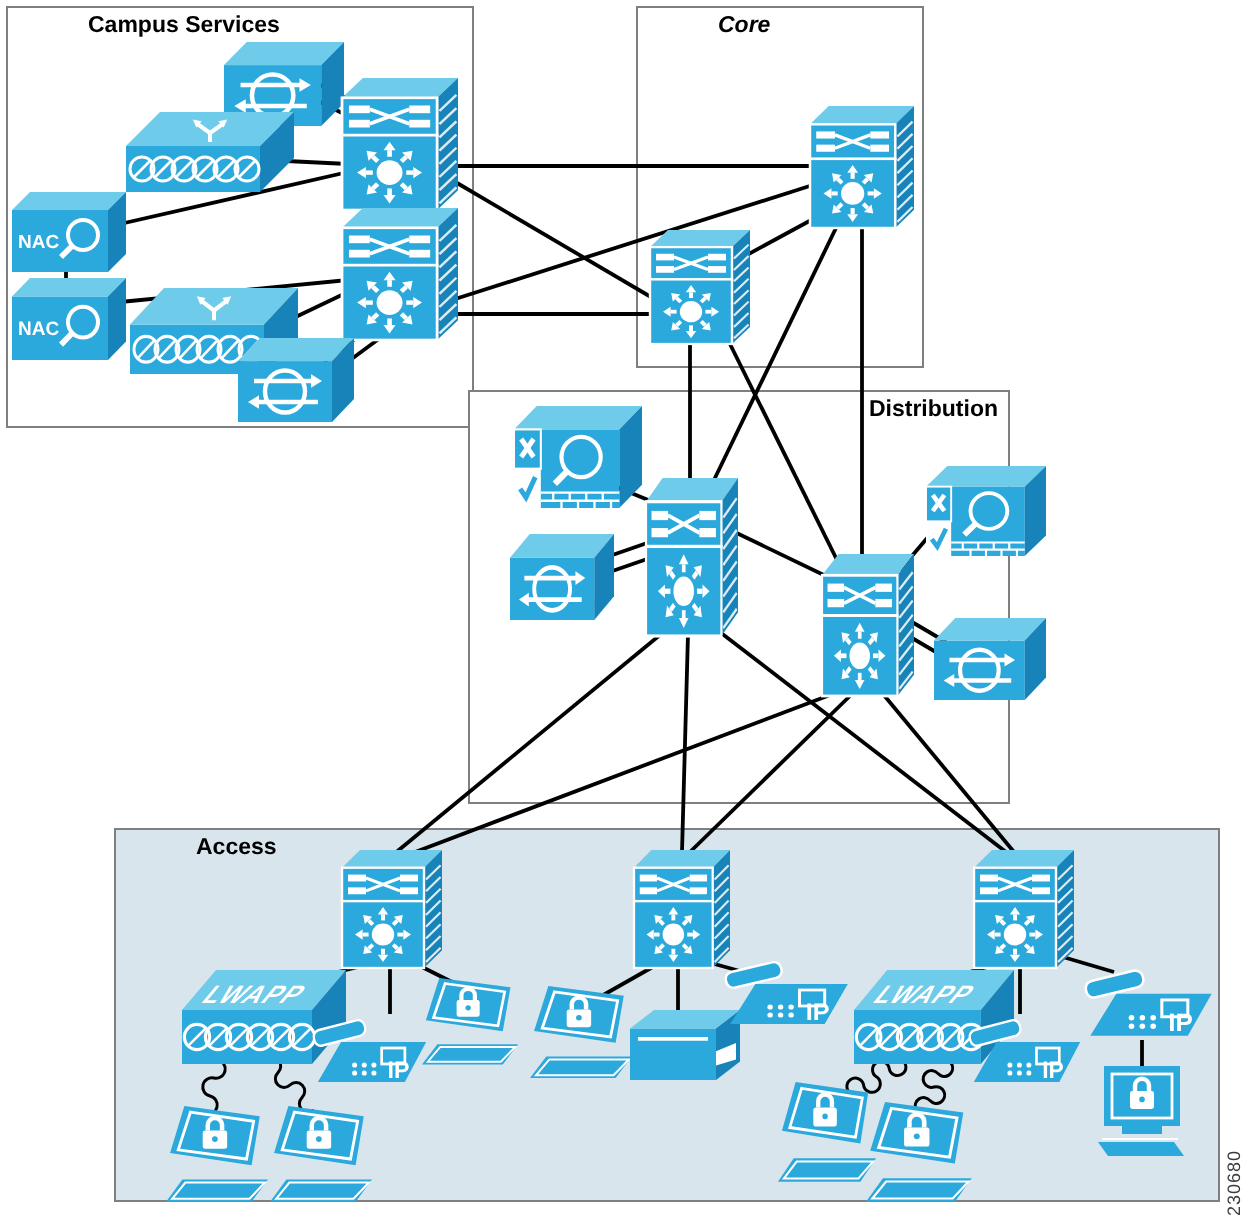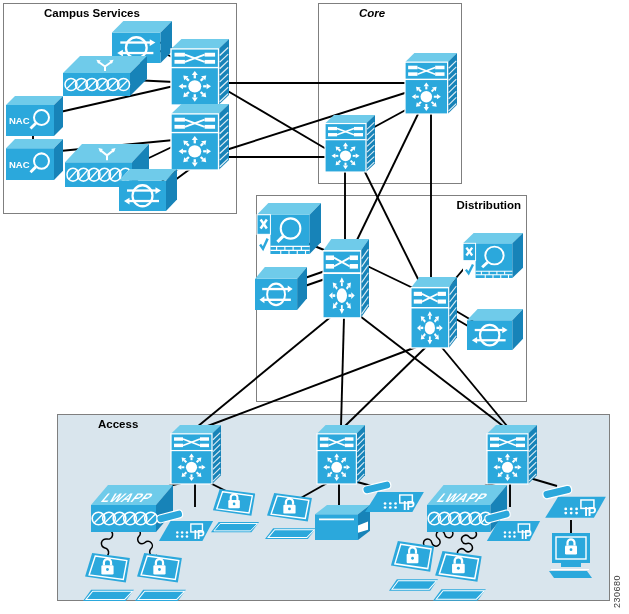--- a/index.html
+++ b/index.html
@@ -1,21 +1,21 @@
 <!DOCTYPE html>
 <html><head>
 <meta charset="utf-8">
 <style>
   html,body{margin:0;padding:0;background:#ffffff;}
   .stage{position:relative;width:629px;height:614px;background:#ffffff;
          font-family:"Liberation Sans",sans-serif;overflow:hidden;}
   .region{position:absolute;border:1px solid #7f7f7f;box-sizing:border-box;background:#fff;}
   #region-campus{left:3px;top:3px;width:234px;height:211px;}
   #region-core{left:318px;top:3px;width:144px;height:181px;font-style:italic;}
-  #region-dist{left:256px;top:195px;width:271px;height:207px;}
+  #region-dist{left:234px;top:195px;width:271px;height:207px;}
   #region-access{left:57px;top:414px;width:553px;height:187px;background:#d9e5ed;text-align:center;}
   .region-label{position:absolute;top:3px;left:5px;font-weight:bold;font-size:11.5px;color:#000;white-space:nowrap;margin-left:35px;}
   #region-dist .region-label{left:auto;right:5px;}
   #edges{position:absolute;left:0;top:0;pointer-events:none;}
   .node{position:absolute;overflow:visible;}
   .watermark{position:absolute;left:612px;top:546px;height:62px;font-size:9px;color:#3c3c3c;
              writing-mode:vertical-rl;transform:rotate(180deg);letter-spacing:.5px;}
 </style>
 </head>
 <body>

